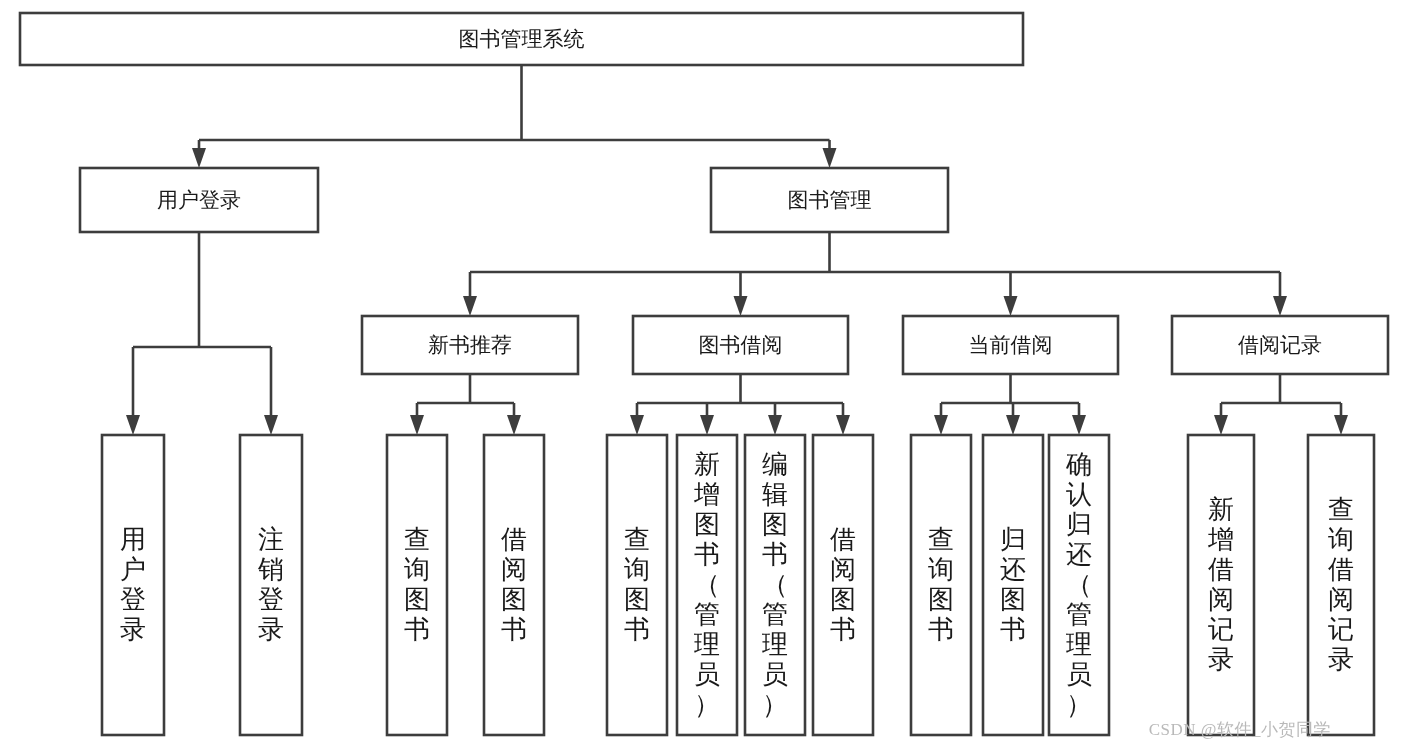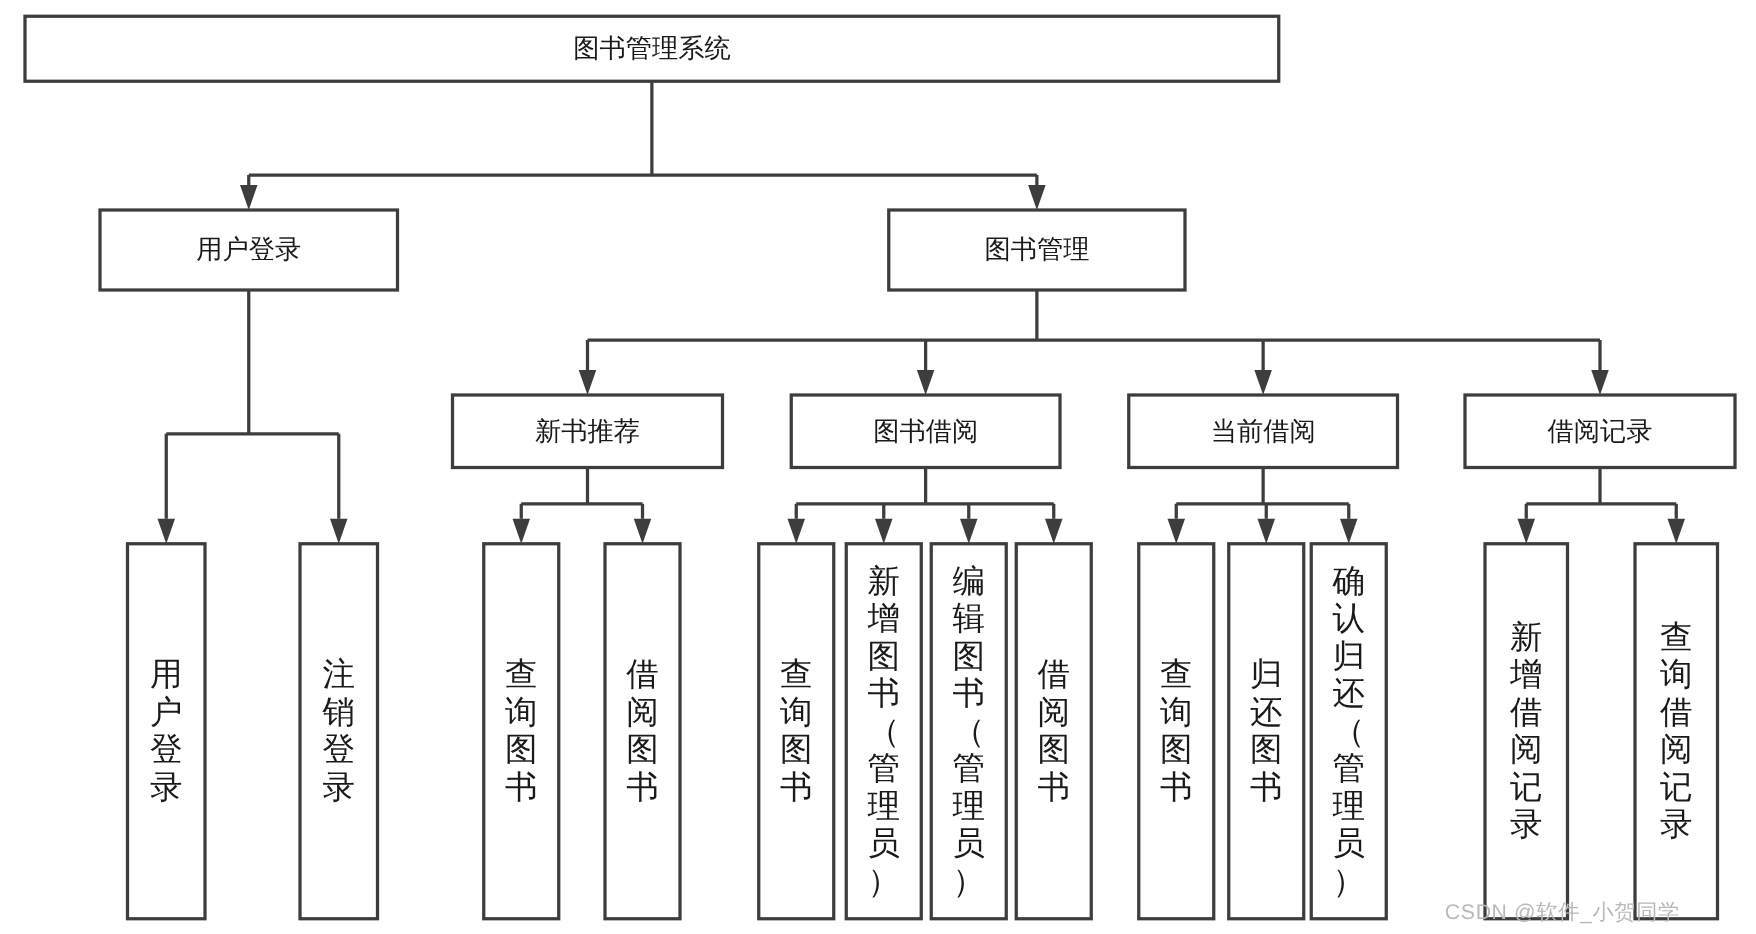--- a/index.html
+++ b/index.html
@@ -43,23 +43,23 @@
     stroke: #3d3d3d;
     stroke-width: 2.6;
     fill: none;
   }
   .arrow-head {
     fill: #3d3d3d;
     stroke: none;
   }
   .watermark {
     position: absolute;
-    right: 8px;
+    right: 21px;
     bottom: 6px;
-    font-family: Liberation Sans, sans-serif;
+    font-family: Liberation Serif, serif;
     font-size: 17px;
     color: #b9b9b9;
     white-space: nowrap;
     letter-spacing: 0.5px;
   }
 </style>
 </head>
 <body>
 
 <div id="diagram-root">

